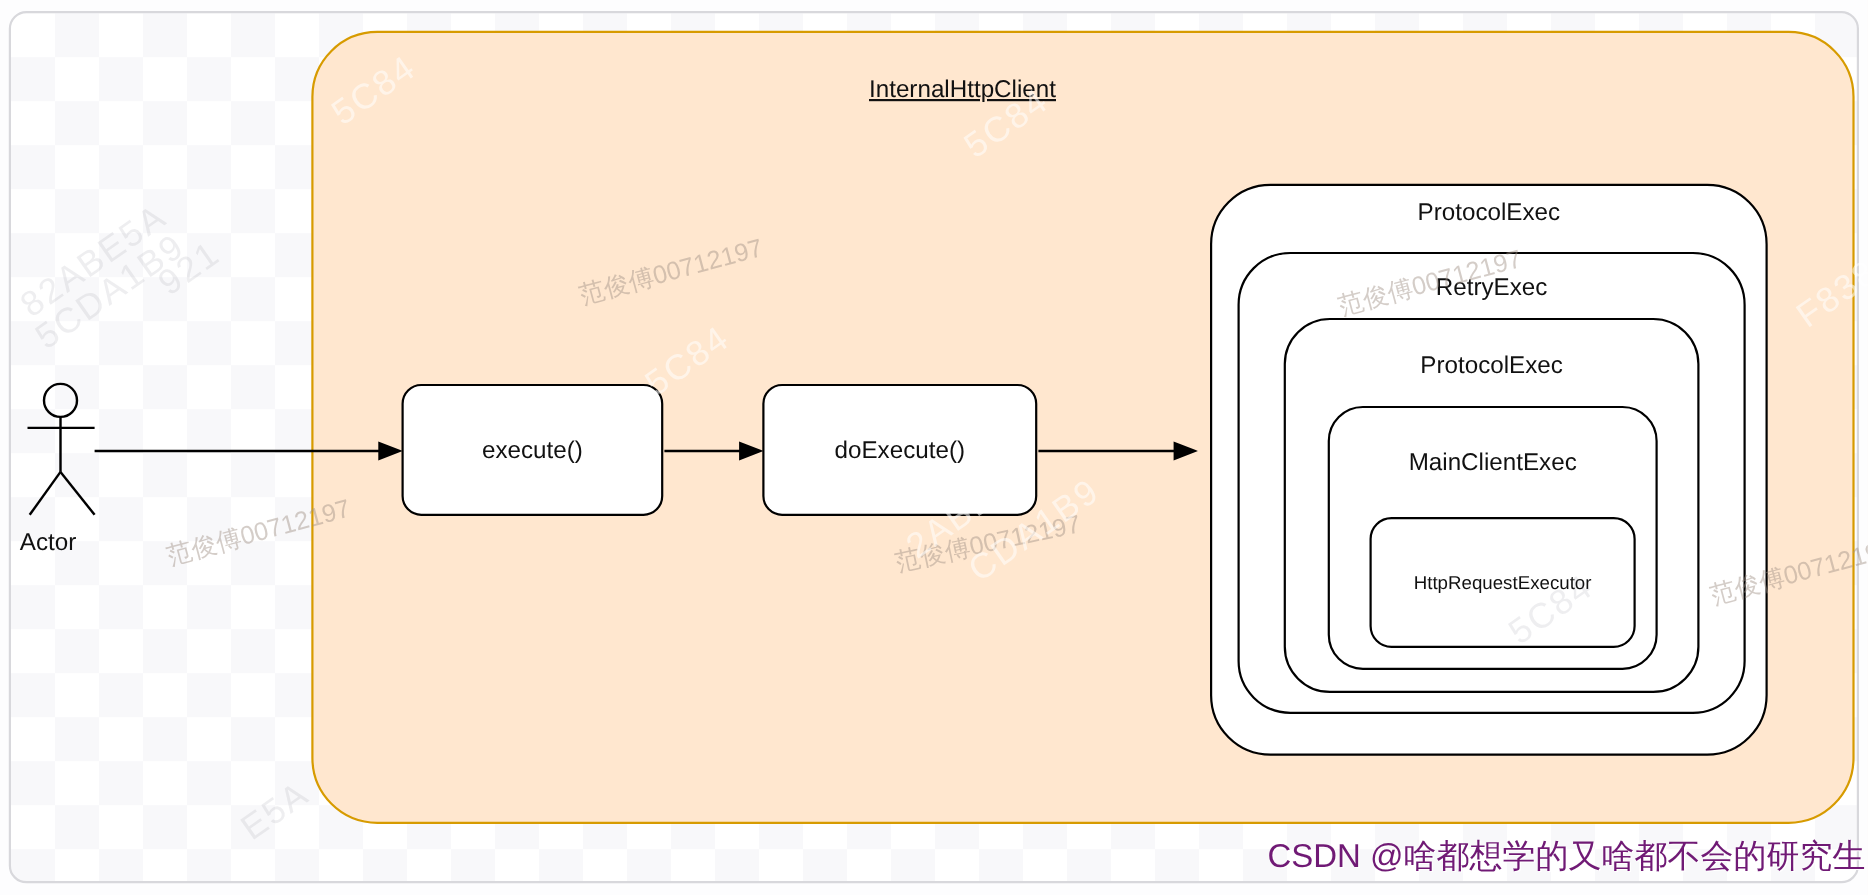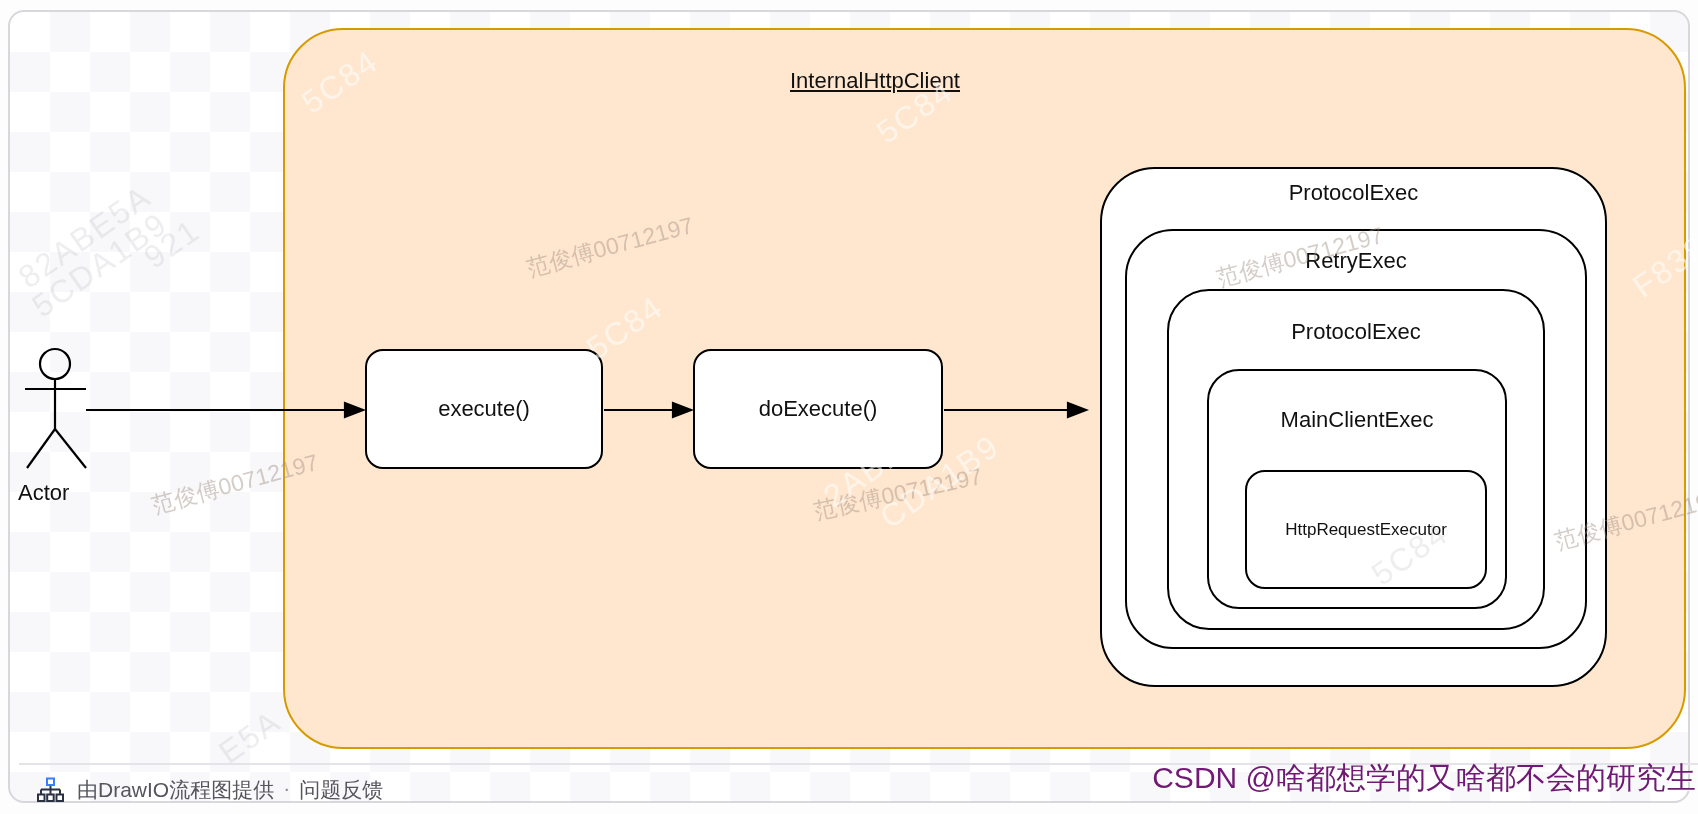--- a/index.html
+++ b/index.html
@@ -131,36 +131,16 @@
     <div class="wm wm-hex hex-gray h3">921</div>
     <div class="wm wm-hex hex-light h4">5C84</div>
     <div class="wm wm-hex hex-light h5">5C84</div>
     <div class="wm wm-hex hex-light h6">5C84</div>
     <div class="wm wm-hex hex-light h7">2ABE5A</div>
     <div class="wm wm-hex hex-light h8">CDA1B9</div>
     <div class="wm wm-hex hex-gray h9">5C84</div>
     <div class="wm wm-hex hex-light h10">F838</div>
     <div class="wm wm-hex hex-gray h11">E5A</div>
 
-    <div class="footer">
-      <svg class="footer-icon" viewBox="0 0 27 27">
-        <g fill="#ffffff">
-          <line x1="13.5" y1="7" x2="13.5" y2="12.5" stroke="#2a3142" stroke-width="2"></line>
-          <line x1="4" y1="12.5" x2="23" y2="12.5" stroke="#2a3142" stroke-width="2"></line>
-          <line x1="4" y1="12.5" x2="4" y2="17" stroke="#2a3142" stroke-width="2"></line>
-          <line x1="13.5" y1="12.5" x2="13.5" y2="17" stroke="#2a3142" stroke-width="2"></line>
-          <line x1="23" y1="12.5" x2="23" y2="17" stroke="#2a3142" stroke-width="2"></line>
-          <rect x="10" y="1.5" width="7" height="6.5" stroke="#3d7bfa" stroke-width="2"></rect>
-          <rect x="1" y="17.5" width="6.5" height="6.5" stroke="#2a3142" stroke-width="2"></rect>
-          <rect x="10.2" y="17.5" width="6.5" height="6.5" stroke="#2a3142" stroke-width="2"></rect>
-          <rect x="19.5" y="17.5" width="6.5" height="6.5" stroke="#2a3142" stroke-width="2"></rect>
-        </g>
-      </svg>
-      <div class="footer-text">
-        <span>由DrawIO流程图提供</span>
-        <span class="sep">·</span>
-        <span>问题反馈</span>
-      </div>
-    </div>
   </div>
 
   <div class="csdn">CSDN @啥都想学的又啥都不会的研究生</div>
 </div>
 
 </body></html>

